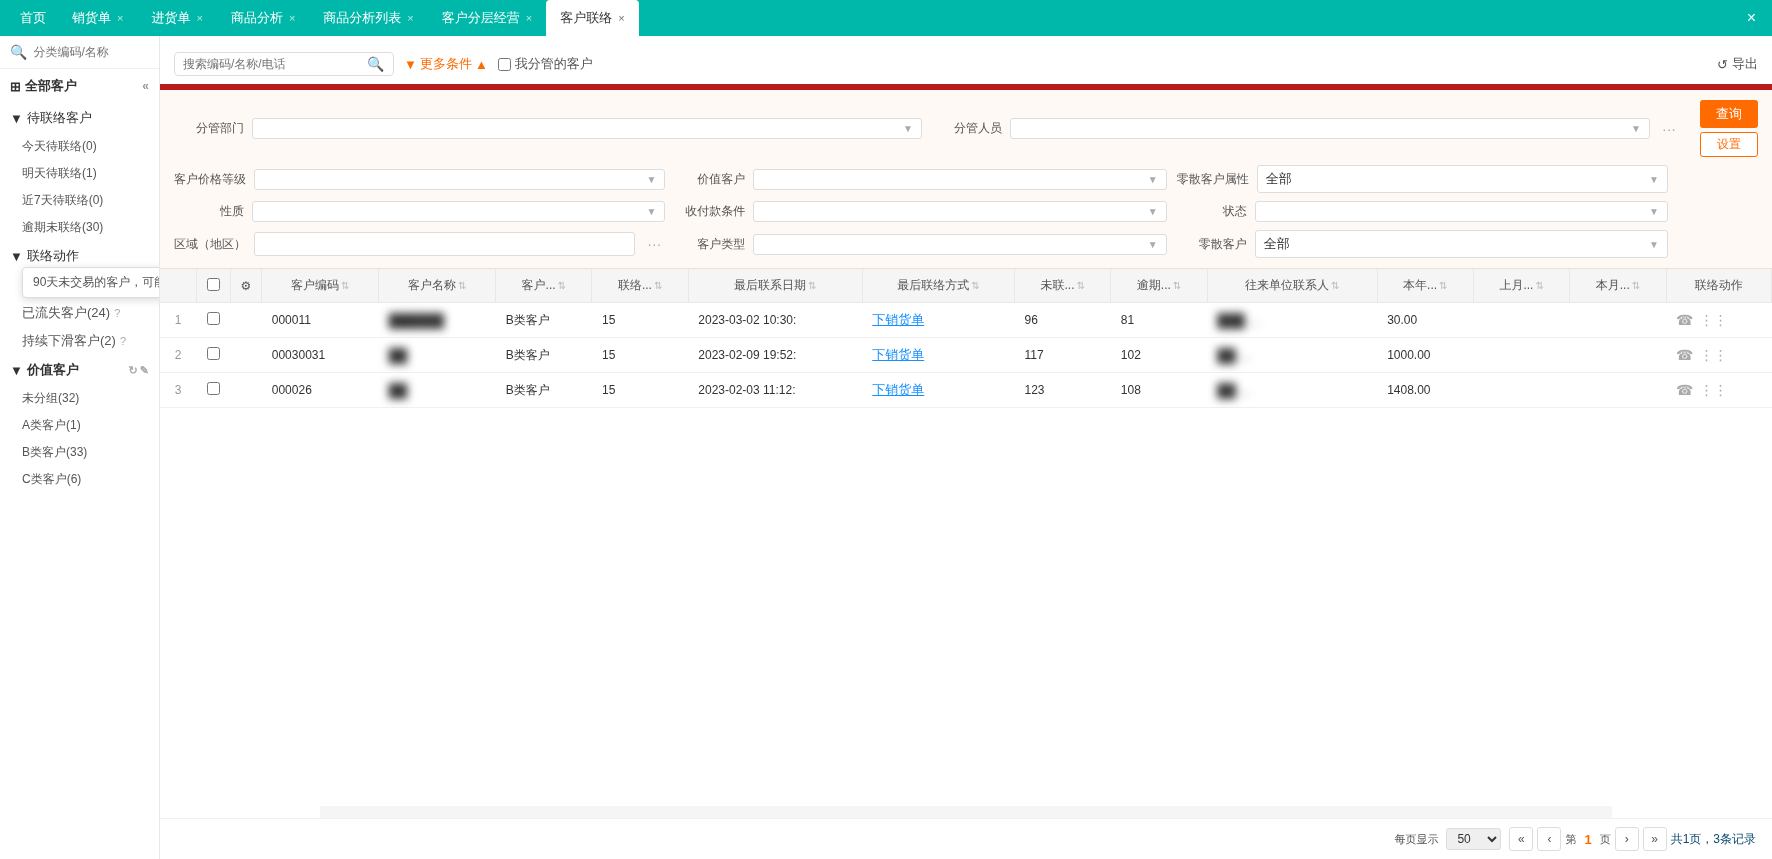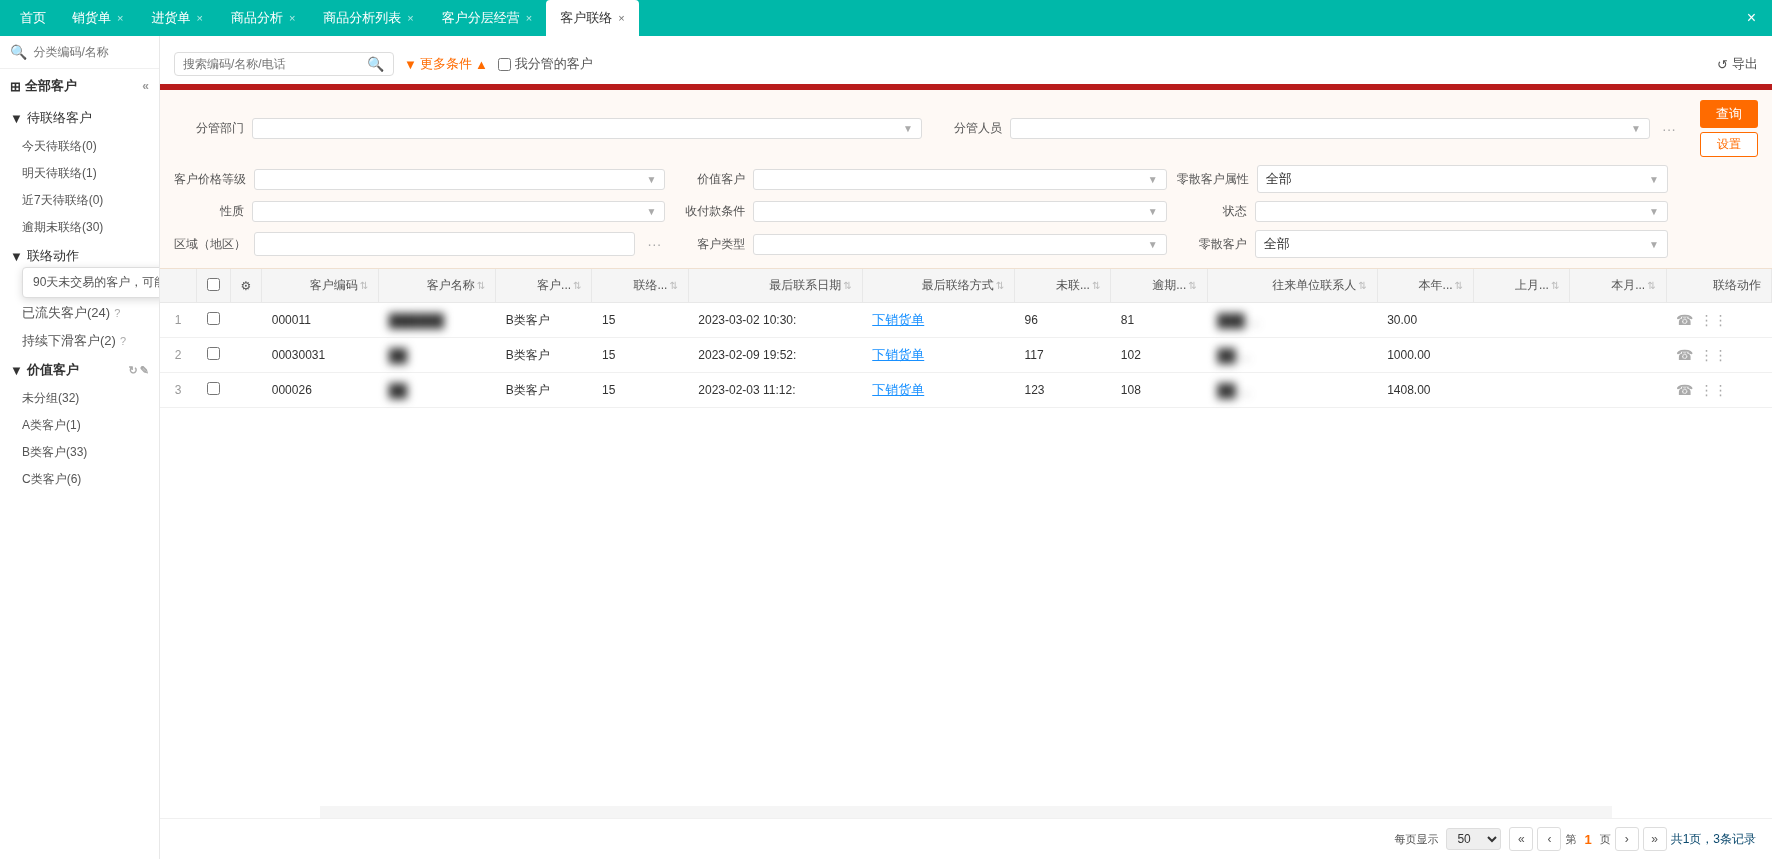--- a/index.html
+++ b/index.html
@@ -319,21 +319,21 @@
       width: 100%;
       border-collapse: collapse;
       min-width: 1200px;
     }
     thead tr {
       background: #f5f5f5;
       border-bottom: 1px solid #e8e8e8;
     }
     thead th {
       padding: 8px 10px;
-      text-align: right;
+      text-align: center;
       font-size: 12px;
       color: #555;
       white-space: nowrap;
       border-right: 1px solid #e8e8e8;
       font-weight: normal;
     }
     thead th .sort-icon {
       color: #bbb;
       font-size: 10px;
       margin-left: 2px;

